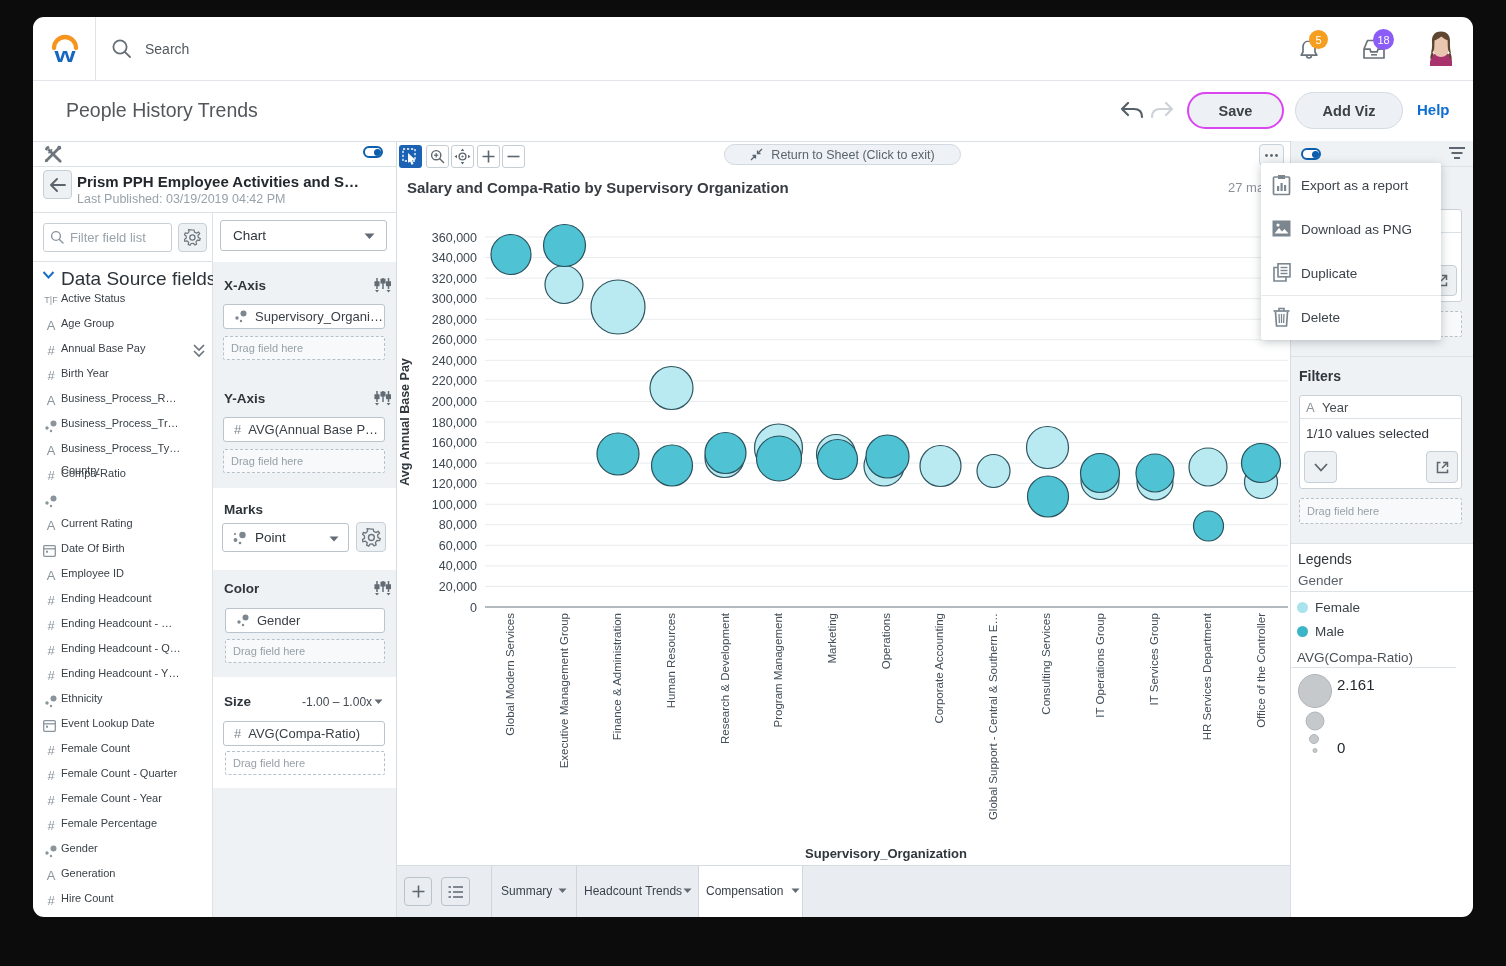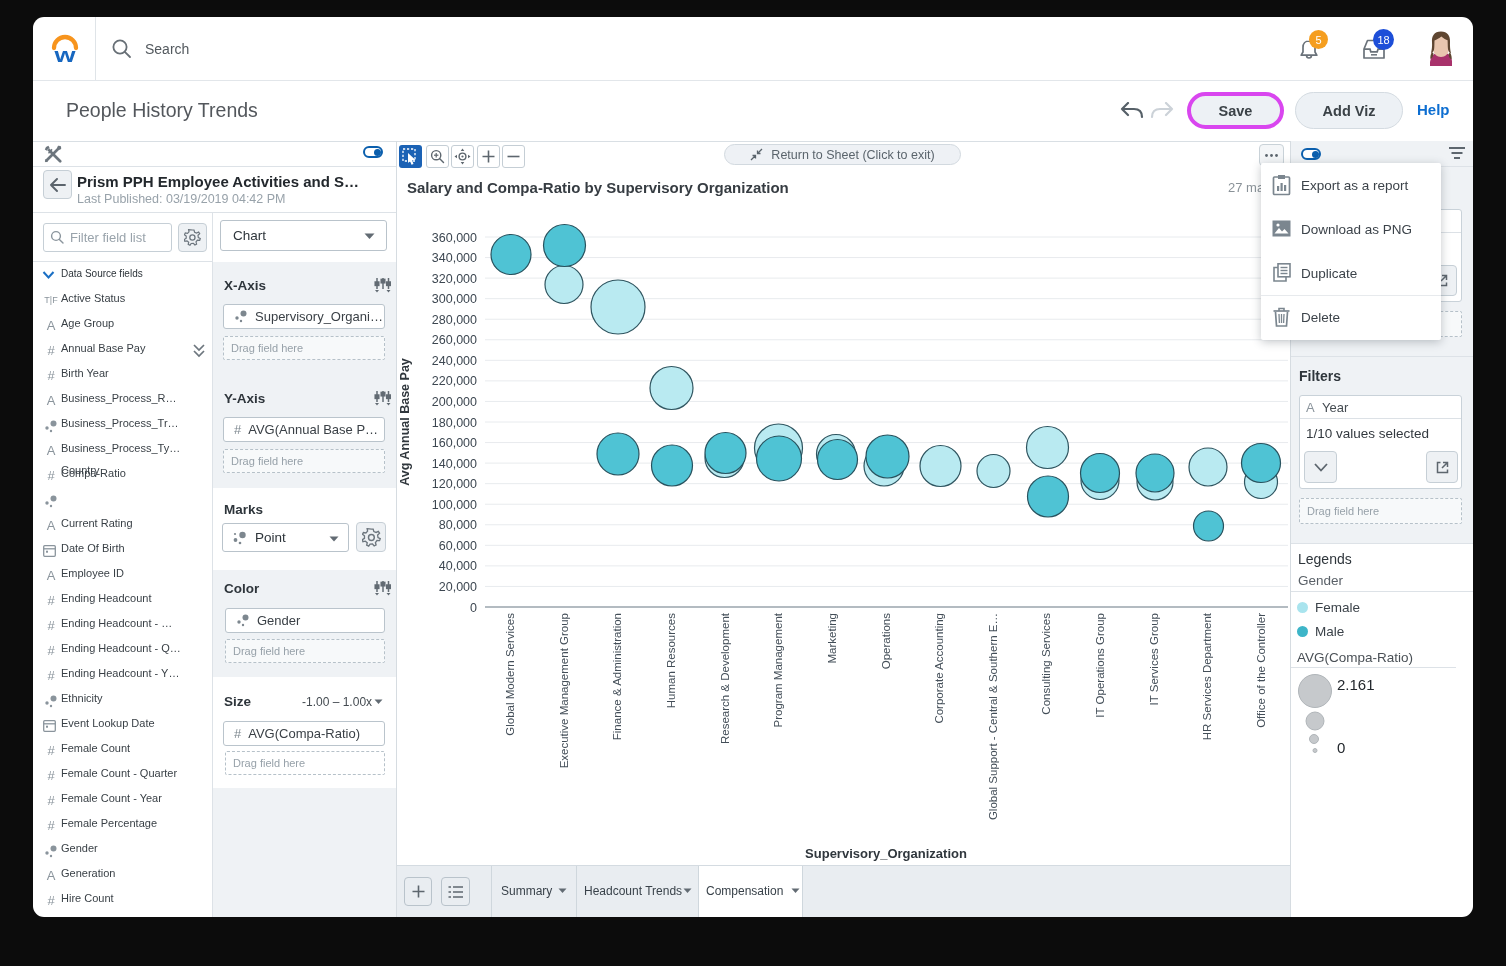--- a/index.html
+++ b/index.html
@@ -32,37 +32,37 @@
 <svg class="abs" style="left:1297px;top:38px" width="24" height="24" viewBox="0 0 24 24">
  <path d="M12 3 C8.2 3 6 5.8 6 9.3 L6 14 L4.2 17.2 L19.8 17.2 L18 14 L18 9.3 C18 5.8 15.8 3 12 3 Z" fill="none" stroke="#6a727a" stroke-width="1.7" stroke-linejoin="round"></path>
  <path d="M9.6 17.6 a2.4 2.4 0 0 0 4.8 0" fill="none" stroke="#6a727a" stroke-width="1.7"></path>
 </svg>
 <div class="abs" style="left:1309px;top:30px;width:19px;height:19px;border-radius:50%;background:#f59e1f;color:#fff;font-size:11px;display:flex;align-items:center;justify-content:center;">5</div>
 <svg class="abs" style="left:1362px;top:39px" width="24" height="21" viewBox="0 0 24 21">
  <path d="M2 10 L5.5 1.5 L18.5 1.5 L22 10 L22 19 L2 19 Z" fill="none" stroke="#6a727a" stroke-width="1.7" stroke-linejoin="round"></path>
  <path d="M2 10.2 L8 10.2 L8.8 12.8 L15.2 12.8 L16 10.2 L22 10.2" fill="none" stroke="#6a727a" stroke-width="1.7"></path>
  <line x1="9" y1="15.8" x2="15" y2="15.8" stroke="#6a727a" stroke-width="1.5"></line>
 </svg>
-<div class="abs" style="left:1373px;top:29px;width:21px;height:21px;border-radius:50%;background:#1d4ed8;color:#fff;font-size:11px;display:flex;align-items:center;justify-content:center;">18</div>
+<div class="abs" style="left:1373px;top:29px;width:21px;height:21px;border-radius:50%;background:#8b5cf6;color:#fff;font-size:11px;display:flex;align-items:center;justify-content:center;">18</div>
 <svg class="abs" style="left:1424px;top:30px" width="34" height="36" viewBox="0 0 34 36">
  <path d="M6 32 C7 26 10 24 12 23 L22 23 C25 24 27 26 28 31 L28 36 L6 36 Z" fill="#a8326b"></path>
  <path d="M9 12 C9 5 13 2 17 2 C21 2 25 5 25 12 L25 18 C25 24 21 27 17 27 C13 27 9 24 9 18 Z" fill="#e9c6af"></path>
  <path d="M17 1.5 C10 1.5 7.5 6.5 8 12 C8.3 16 7.8 20 7 23 C9.5 22.5 10.2 20 10.3 17 L10.5 10.5 C12.5 9.5 15.5 8.2 17.3 6.5 C19.5 8.5 22 9.8 23.6 10.3 L23.8 17 C23.9 20 24.6 22.8 27 23.4 C26.2 20 25.8 16 26 12 C26.4 6 23.5 1.5 17 1.5 Z" fill="#5f4631"></path>
  <path d="M8 22 C6.5 24.5 6 27 6.5 29 C8.5 28 9.5 25.5 9.5 23.5 Z M26 22.5 C27.5 25 28 27.5 27.5 29.5 C25.5 28.5 24.5 26 24.5 24 Z" fill="#5f4631"></path>
 </svg>
 <div class="hline" style="left:33px;top:80px;width:1440px;background:#e2e6ea"></div>
 
 <div class="abs" style="left:66px;top:99px;font-size:19.5px;color:#53575c;">People History Trends</div>
 <svg class="abs" style="left:1120px;top:102px" width="24" height="18" viewBox="0 0 24 18">
  <path d="M8 1 L2 7 L8 13 M2 7 L14 7 C19 7 22 10 22 15" fill="none" stroke="#566068" stroke-width="2.2" stroke-linejoin="round" stroke-linecap="round"></path>
 </svg>
 <svg class="abs" style="left:1150px;top:102px" width="24" height="18" viewBox="0 0 24 18">
  <path d="M16 1 L22 7 L16 13 M22 7 L10 7 C5 7 2 10 2 15" fill="none" stroke="#ccd2d8" stroke-width="2.2" stroke-linejoin="round" stroke-linecap="round"></path>
 </svg>
-<div class="abs" style="left:1187px;top:92px;width:97px;height:37px;background:#edf1f5;border:4px solid #d946ef;border-radius:19px;display:flex;align-items:center;justify-content:center;font-size:14.5px;font-weight:bold;color:#3b4247;">Save</div>
+<div class="abs" style="left:1187px;top:92px;width:97px;height:37px;background:#edf1f5;border:2px solid #d946ef;border-radius:19px;display:flex;align-items:center;justify-content:center;font-size:14.5px;font-weight:bold;color:#3b4247;">Save</div>
 <div class="abs" style="left:1295px;top:92px;width:108px;height:37px;background:#edf1f5;border:1px solid #d4dbe1;border-radius:19px;display:flex;align-items:center;justify-content:center;font-size:14.5px;font-weight:bold;color:#3b4247;">Add Viz</div>
 <div class="abs" style="left:1417px;top:101px;font-size:15px;font-weight:bold;color:#0d6ed1;">Help</div>
 <div class="hline" style="left:33px;top:141px;width:1440px;background:#d9dfe4"></div>
 
 <svg class="abs" style="left:44px;top:145px" width="18" height="18" viewBox="0 0 18 18">
  <path d="M5.2 5.2 L16.2 16.2" stroke="#6d767e" stroke-width="2.7" stroke-linecap="round"></path>
  <path d="M0.8 4.4 A4.6 4.6 0 0 1 4.4 0.8 L5.9 3.4 A2.3 2.3 0 0 0 3.4 5.9 Z" fill="#6d767e"></path>
  <path d="M6.5 6.5 A4.6 4.6 0 0 1 4.4 8.1 M6.5 6.5 A4.6 4.6 0 0 1 8.1 4.4" stroke="#6d767e" stroke-width="1.6" fill="none"></path>
  <path d="M15.8 2.2 L2.5 15.5" stroke="#6d767e" stroke-width="2.7" stroke-linecap="round"></path>
  <path d="M14.6 0.6 L17.4 3.4 L15.8 5 L13 2.2 Z" fill="#6d767e"></path>
@@ -92,21 +92,21 @@
     </svg>
 </div>
 <div class="hline" style="left:33px;top:261px;width:179px;"></div>
 <div class="vline" style="left:212px;top:212px;height:705px;"></div>
 <div class="vline" style="left:396px;top:141px;height:776px;background:#d6dce1"></div>
 <div class="vline" style="left:1290px;top:141px;height:776px;background:#d6dce1"></div>
 
 <svg class="abs" style="left:42px;top:270px" width="13" height="10" viewBox="0 0 13 10">
     <path d="M1.5 2 L6.5 7.5 L11.5 2" fill="none" stroke="#1a6fc4" stroke-width="2"></path>
   </svg>
-<div class="abs" style="left:61px;top:268px;font-size:10px;color:#2c3339;">Data Source fields</div>
+<div class="abs" style="left:61px;top:268px;font-size:19px;color:#2c3339;">Data Source fields</div>
 <div class="row-ic" style="left:43px;top:295px;font-weight:normal;font-size:9px;letter-spacing:0;">T|F</div>
 <div class="row-tx" style="left:61px;top:292px;">Active Status</div>
 <div class="row-ic" style="left:43px;top:318px;font-weight:normal;font-size:13px;">A</div>
 <div class="row-tx" style="left:61px;top:317px;">Age Group</div>
 <div class="row-ic" style="left:43px;top:343px;font-weight:normal;font-size:13px;">#</div>
 <div class="row-tx" style="left:61px;top:342px;">Annual Base Pay</div>
 <div class="row-ic" style="left:43px;top:368px;font-weight:normal;font-size:13px;">#</div>
 <div class="row-tx" style="left:61px;top:367px;">Birth Year</div>
 <div class="row-ic" style="left:43px;top:393px;font-weight:normal;font-size:13px;">A</div>
 <div class="row-tx" style="left:61px;top:392px;">Business_Process_R…</div>

